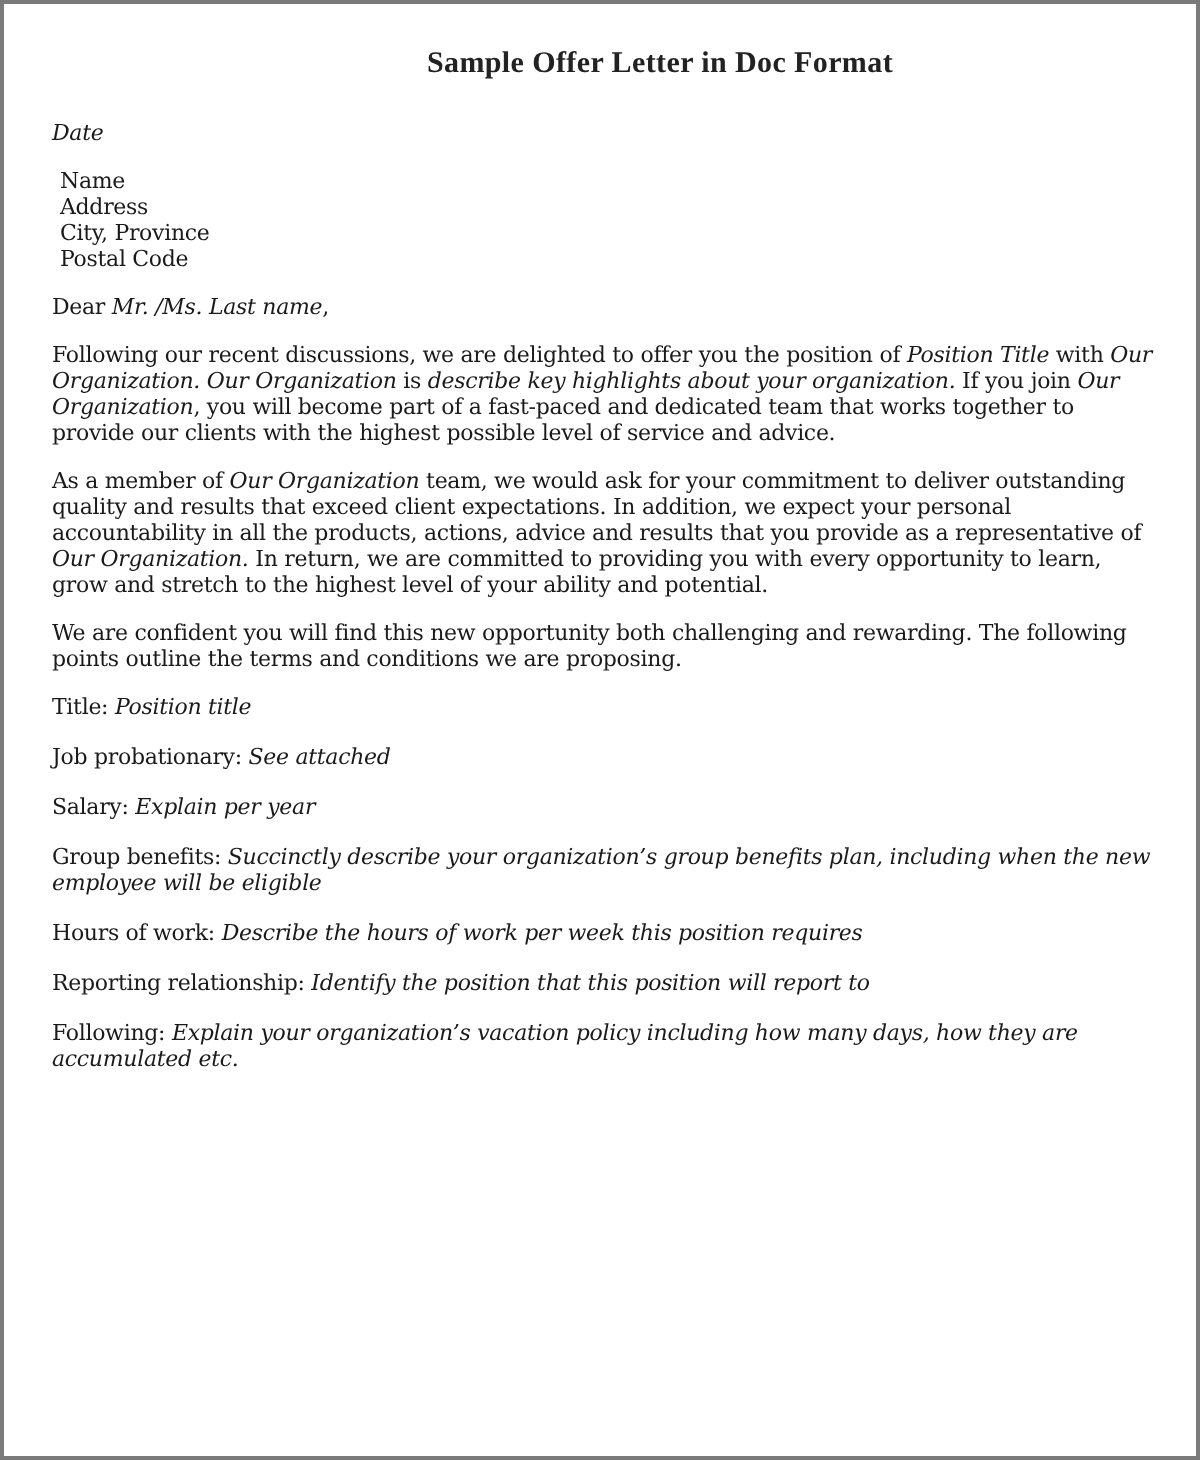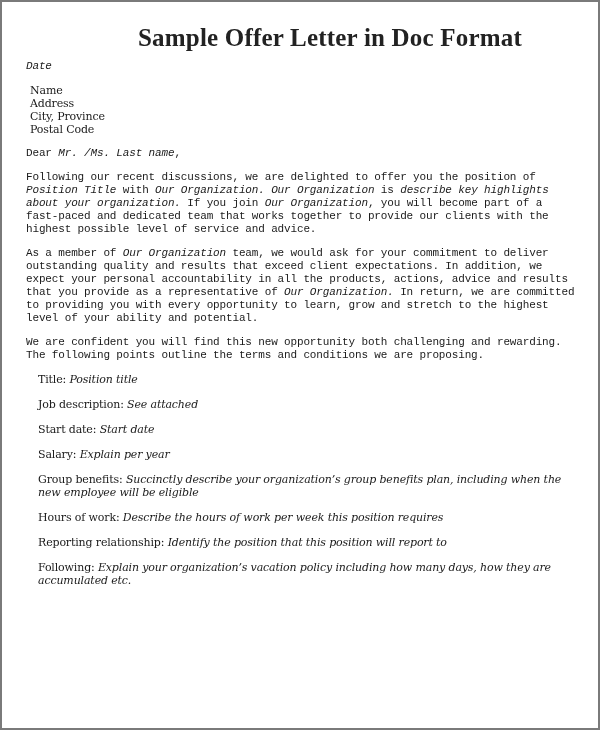--- a/index.html
+++ b/index.html
@@ -13,35 +13,35 @@
       color: #1a1a1a;
       font-family: "DejaVu Serif", "Liberation Serif", serif;
     }
     .title {
       position: absolute;
       left: 0; right: 0; top: 22px;
       text-align: center;
       padding-left: 60px;
       font-family: "Liberation Serif", "DejaVu Serif", serif;
       font-weight: bold;
-      font-size: 25px;
+      font-size: 15px;
       color: #222;
       letter-spacing: 0.2px;
     }
     .body {
       position: absolute;
       left: 24px; top: 58px; right: 20px;
       font-size: 11px;
       line-height: 13px;
       letter-spacing: -0.15px;
     }
-    .para { margin: 0 0 11px 0; font-family: Liberation Mono, monospace; }
+    .para { margin: 0 0 11px 0; }
     .addr { margin: 0 0 11px 4px; }
     .addr div { line-height: 13px; }
-    .term { margin: 0 0 12px 12px; }
+    .term { margin: 0 0 12px 0; }
     i, .it { font-style: italic; }
   </style>
 </head>
 <body>
 
 <div class="page">
   <div class="title">Sample Offer Letter in Doc Format</div>
 
   <div class="body">
     <p class="para"><i>Date</i></p>
@@ -56,22 +56,21 @@
 
     <p class="para"><span>Dear </span><i>Mr. /Ms. Last name</i><span>,</span></p>
 
     <p class="para"><span>Following our recent discussions, we are delighted to offer you the position of </span><i>Position Title</i><span> with </span><i>Our Organization. Our Organization</i><span> is </span><i>describe key highlights about your organization.</i><span> If you join </span><i>Our Organization</i><span>, you will become part of a fast-paced and dedicated team that works together to provide our clients with the highest possible level of service and advice.</span></p>
 
     <p class="para"><span>As a member of </span><i>Our Organization</i><span> team, we would ask for your commitment to deliver outstanding quality and results that exceed client expectations. In addition, we expect your personal accountability in all the products, actions, advice and results that you provide as a representative of </span><i>Our Organization.</i><span> In return, we are committed to providing you with every opportunity to learn, grow and stretch to the highest level of your ability and potential.</span></p>
 
     <p class="para">We are confident you will find this new opportunity both challenging and rewarding. The following points outline the terms and conditions we are proposing.</p>
 
     <p class="term"><span>Title: </span><i>Position title</i></p>
-    <p class="term"><span>Job description: </span><i>See attached</i></p>
-    <p class="term"><span>Start date: </span><i>Start date</i></p>
+    <p class="term"><span>Job probationary: </span><i>See attached</i></p>
     <p class="term"><span>Salary: </span><i>Explain per year</i></p>
     <p class="term"><span>Group benefits: </span><i>Succinctly describe your organization’s group benefits plan, including when the new employee will be eligible</i></p>
     <p class="term"><span>Hours of work: </span><i>Describe the hours of work per week this position requires</i></p>
     <p class="term"><span>Reporting relationship: </span><i>Identify the position that this position will report to</i></p>
     <p class="term"><span>Following: </span><i>Explain your organization’s vacation policy including how many days, how they are accumulated etc.</i></p>
 
   </div>
 </div>
 
 </body></html>

